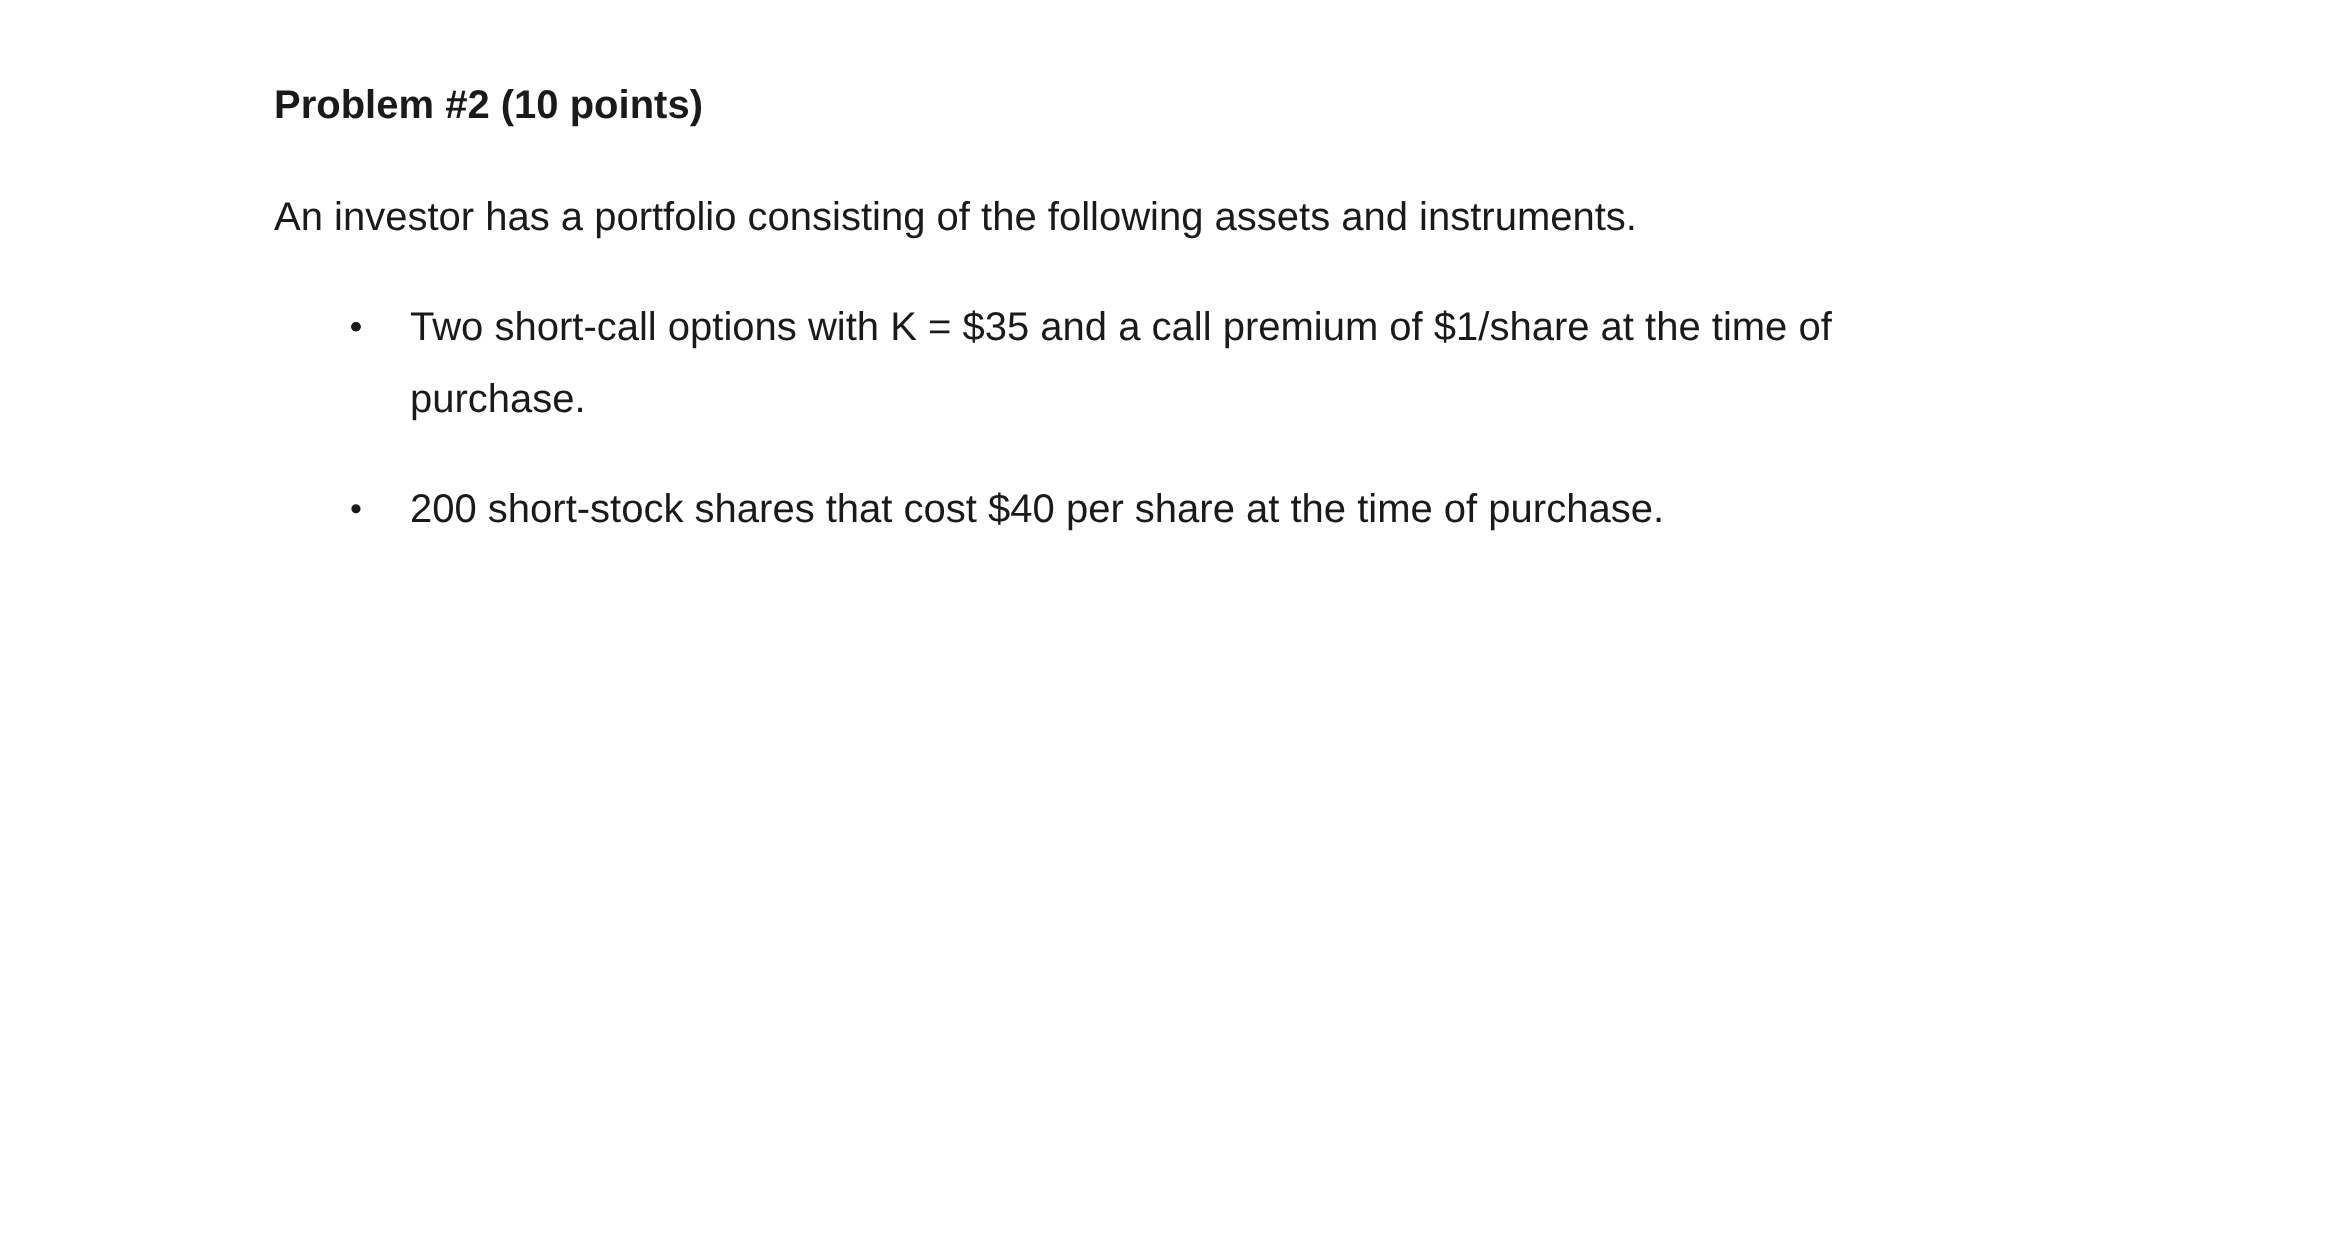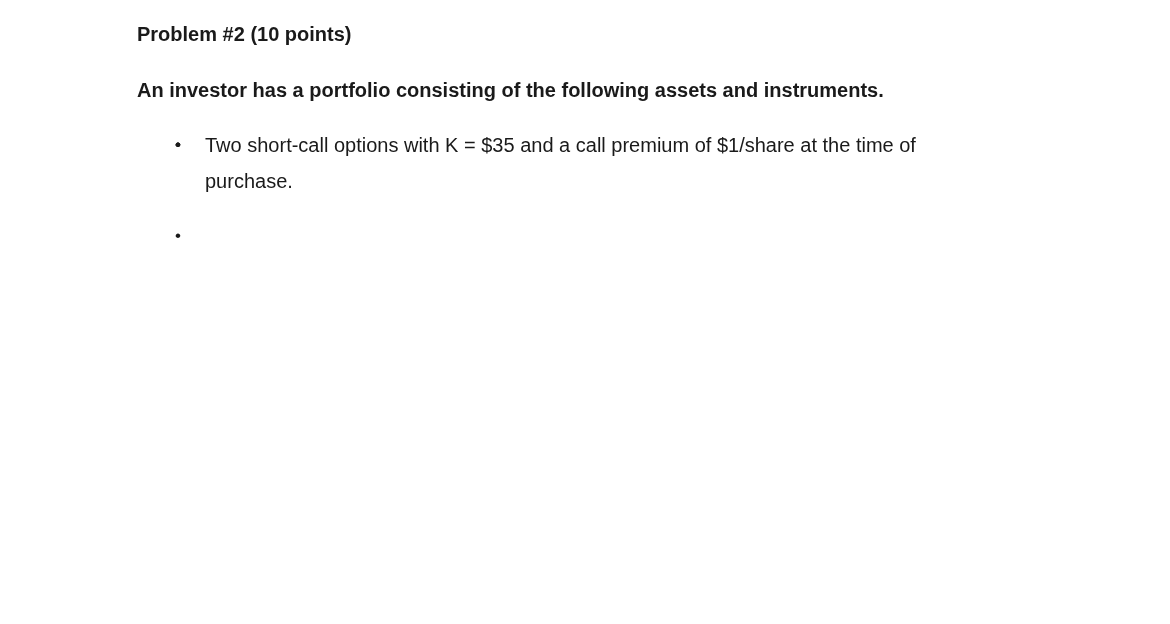--- a/index.html
+++ b/index.html
@@ -5,35 +5,35 @@
   html, body {
     margin: 0;
     padding: 0;
     background: #ffffff;
   }
   .page {
     position: relative;
     width: 1086px;
     height: 624px;
     box-sizing: border-box;
-    padding: 16px 135px 0 137px;
+    padding: 35px 135px 0 137px;
     background: #ffffff;
     color: #1a1a1a;
     font-family: "Liberation Sans", sans-serif;
     overflow: hidden;
   }
   .title {
     font-size: 20px;
     font-weight: 700;
     line-height: 36px;
     margin: 0 0 20px 0;
   }
   .para {
     font-size: 20px;
-    font-weight: 700;
+    font-weight: 400;
     line-height: 36px;
     margin: 0 0 19px 0;
     max-width: 897px;
   }
   ul.bullets {
     list-style: none;
     margin: 0;
     padding: 0;
   }
   ul.bullets li {
@@ -68,17 +68,18 @@
     </li>
     <li>
       <span class="marker">•</span>
     </li>
     <li>
       <span class="marker">•</span>
       <span>Two short-call options with K = $35 and a call premium of $1/share at the time of purchase.</span>
     </li>
     <li>
       <span class="marker">•</span>
+      <span>200 short-stock shares that cost $40 per share at the time of purchase.</span>
     </li>
   </ul>
 
 
 </div>
 
 </body></html>

